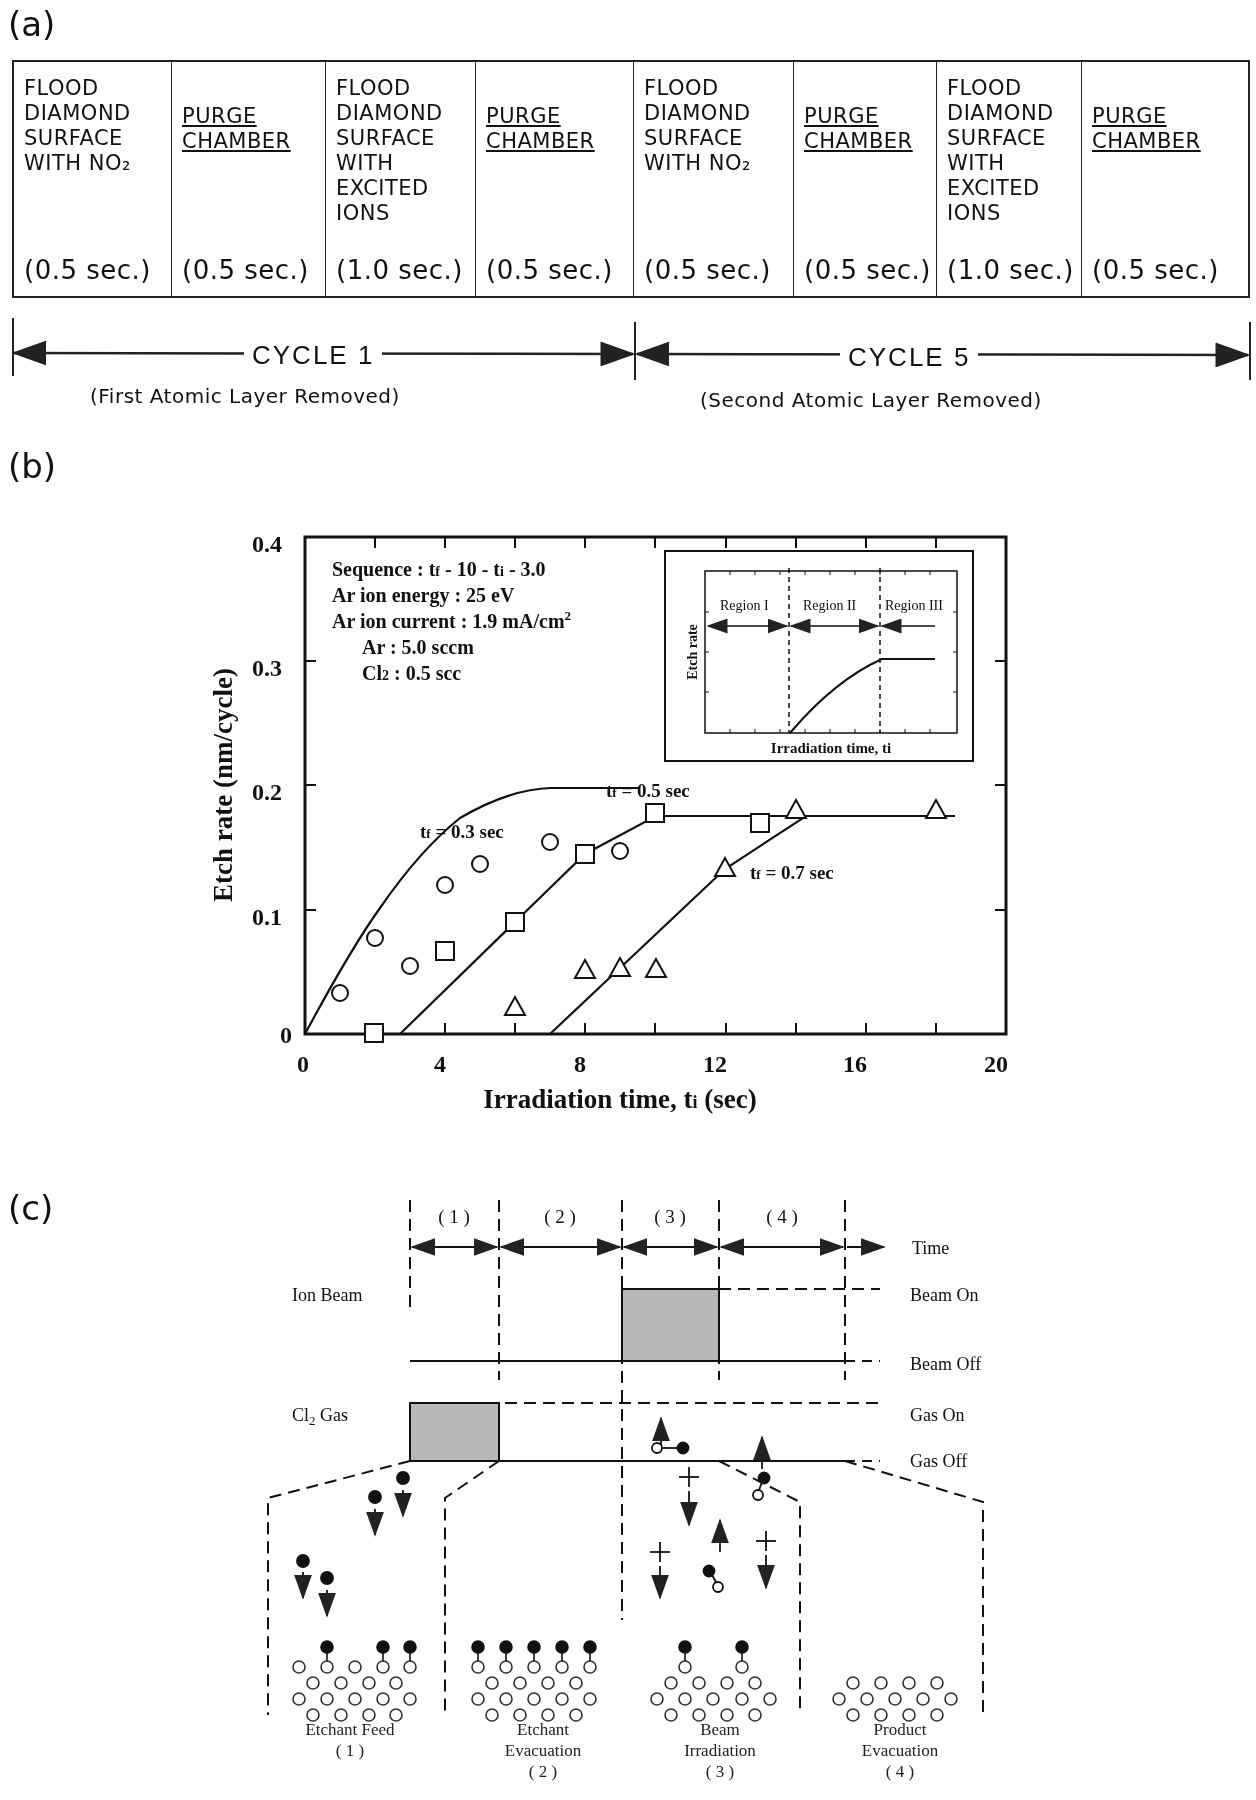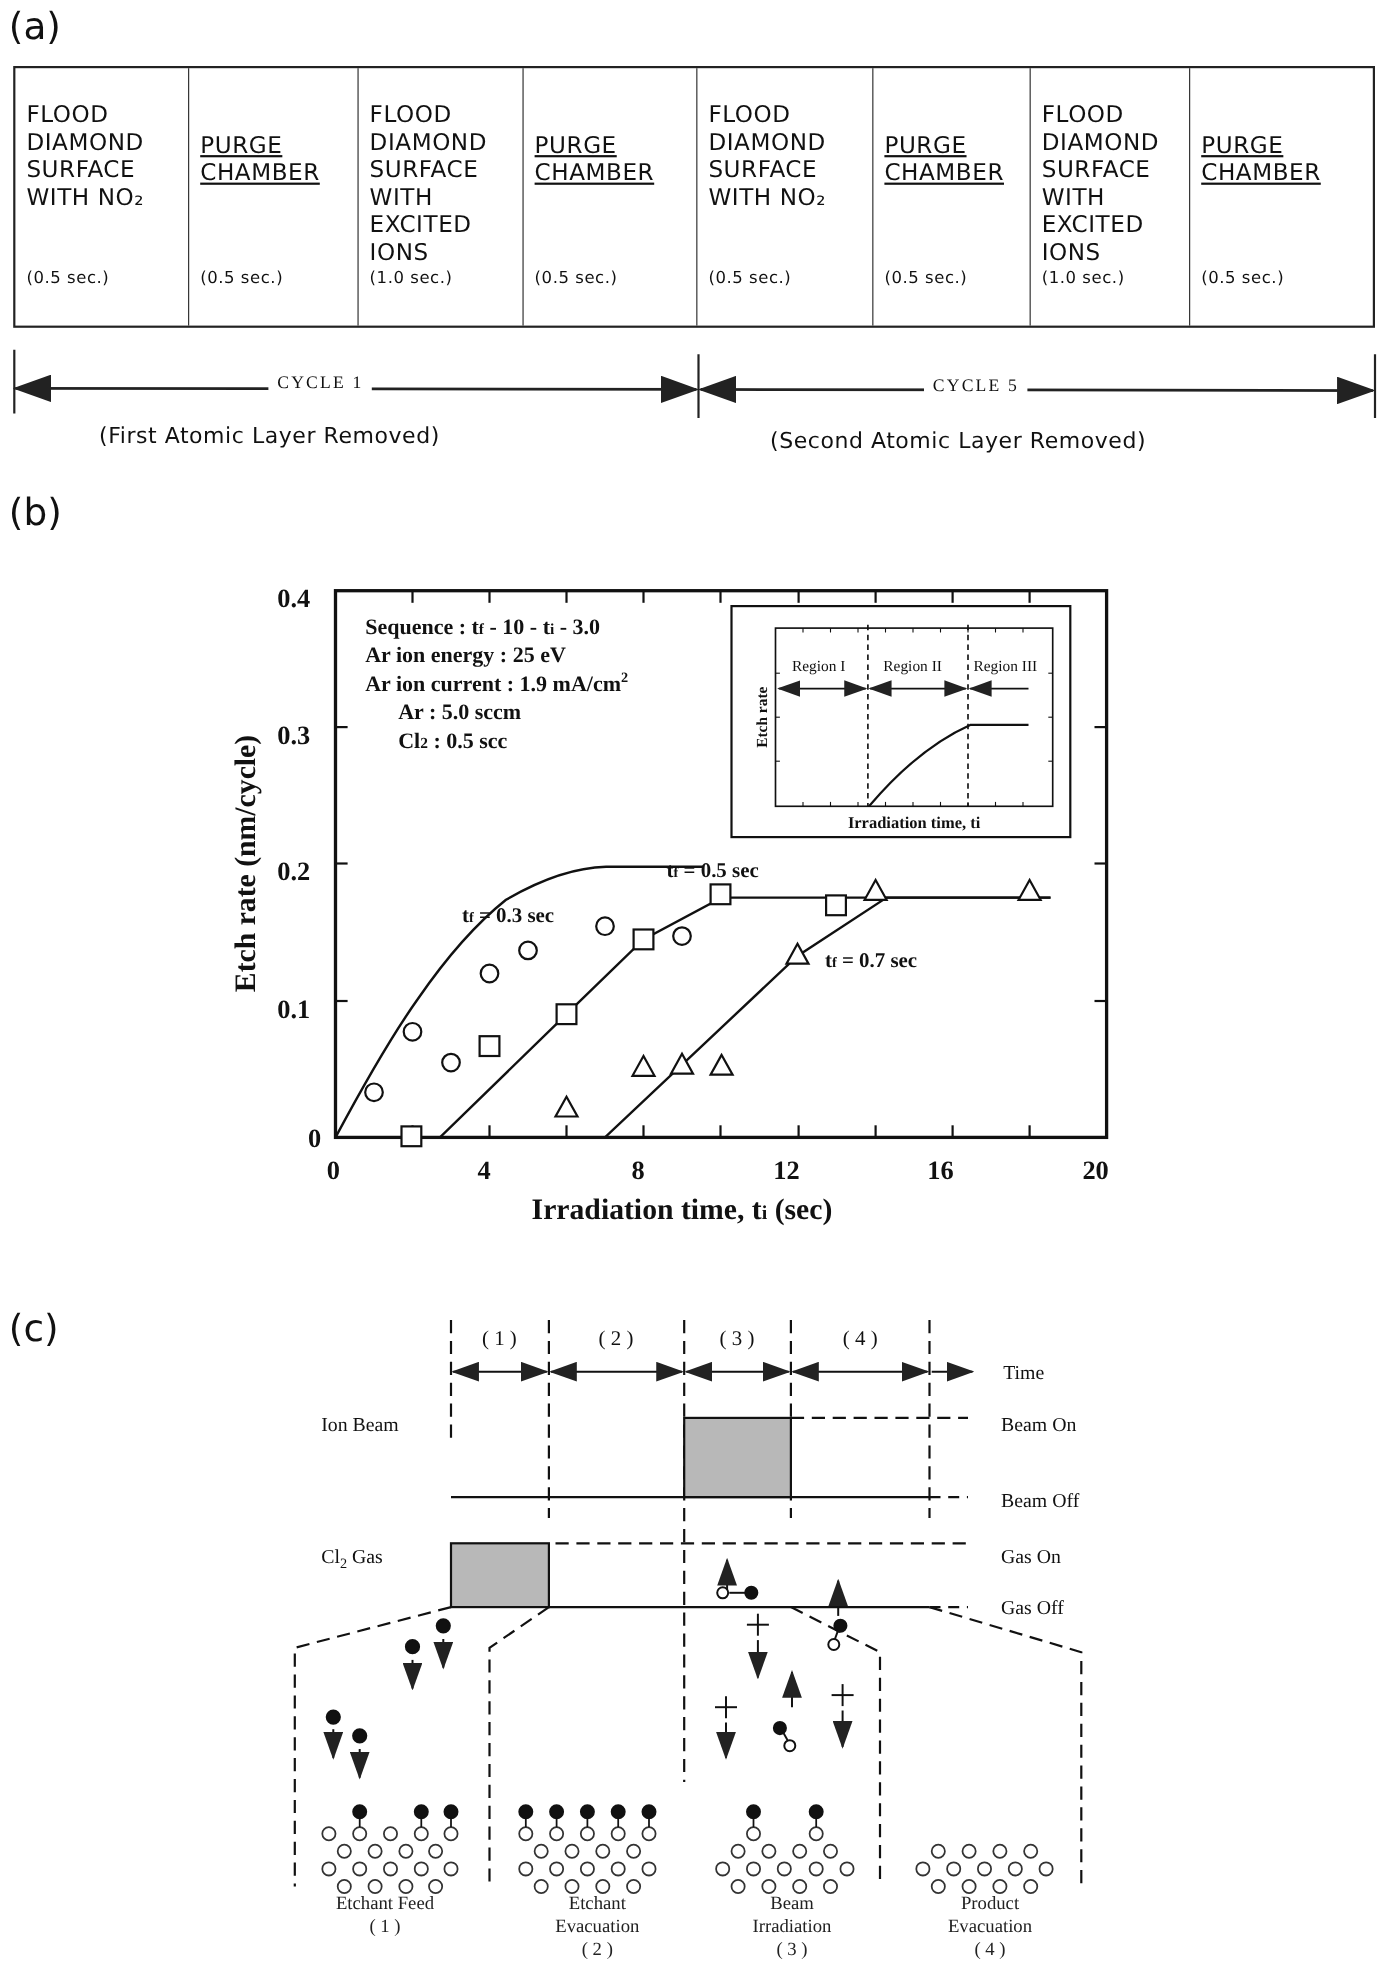--- a/index.html
+++ b/index.html
@@ -3,24 +3,24 @@
 <meta charset="utf-8">
 <style>
   html, body { margin:0; padding:0; background:#ffffff; }
   body { width:1256px; height:1800px; position:relative; overflow:hidden; font-family:"Liberation Sans", sans-serif; color:#111; }
   .panel-label { position:absolute; font-family:"DejaVu Sans", sans-serif; font-size:34px; color:#111; }
   .abs { position:absolute; }
   
   .seq-table { position:absolute; left:12px; top:60px; width:1238px; height:238px; border:2px solid #222; box-sizing:border-box; display:flex; }
   .seq-cell { position:relative; border-right:1.5px solid #222; box-sizing:border-box; font-family:"DejaVu Sans", sans-serif; font-size:21px; line-height:25px; letter-spacing:0.5px; padding:14px 0 0 10px; }
   .seq-cell:last-child { border-right:none; }
-  .seq-cell .step { white-space:pre-line;margin-top:16px; }
-  .seq-cell .dur { position:absolute; left:10px; top:178px; font-size:15px; }
+  .seq-cell .step { white-space:pre-line; }
+  .seq-cell .dur { position:absolute; left:10px; top:196px; font-size:26px; }
   .seq-cell.purge .step { padding-top:28px;text-decoration:underline; }
-  .cycle-text { position:absolute; font-family:Liberation Serif, serif; font-size:16px; letter-spacing:2px; background:#fff; padding:0 8px; }
+  .cycle-text { position:absolute; font-family:Liberation Sans, sans-serif; font-size:26px; letter-spacing:2px; background:#fff; padding:0 8px; }
   .cycle-sub { position:absolute; font-family:"DejaVu Sans", sans-serif; font-size:20px; letter-spacing:0.5px;text-align:right; }
   svg text { font-family:"Liberation Serif", serif; }
 </style>
 </head>
 <body>
 
 <div class="panel-label" style="left:8px; top:4px;">(a)</div>
 
 <div class="seq-table">
   <div class="seq-cell" style="width:158px;">

